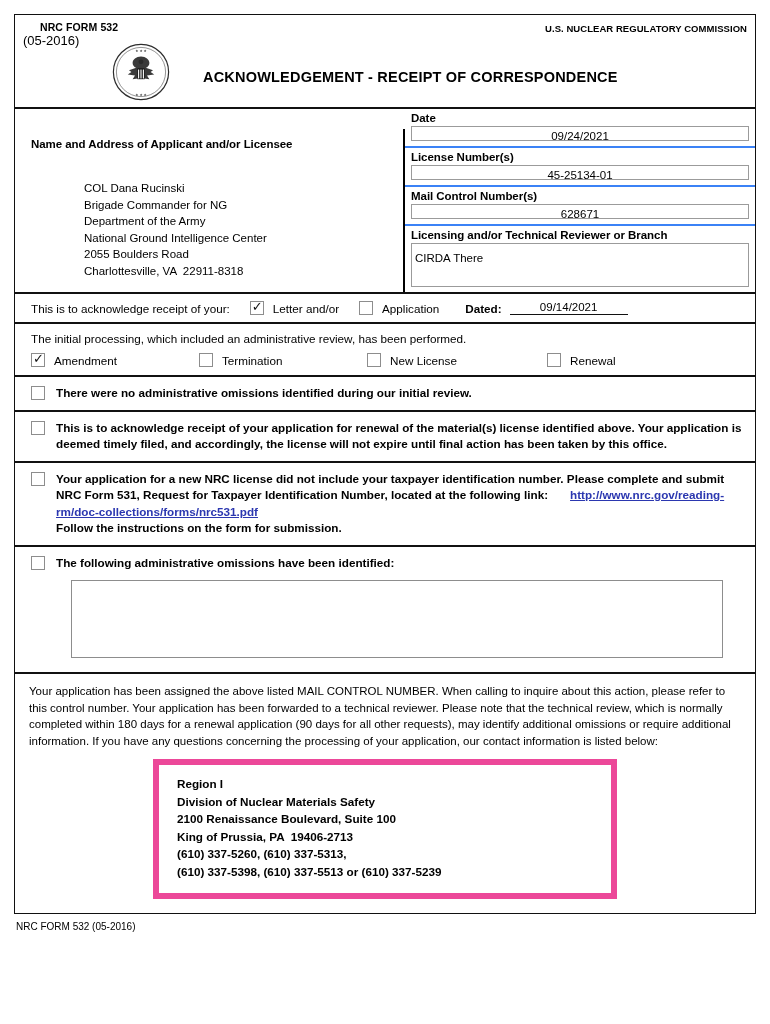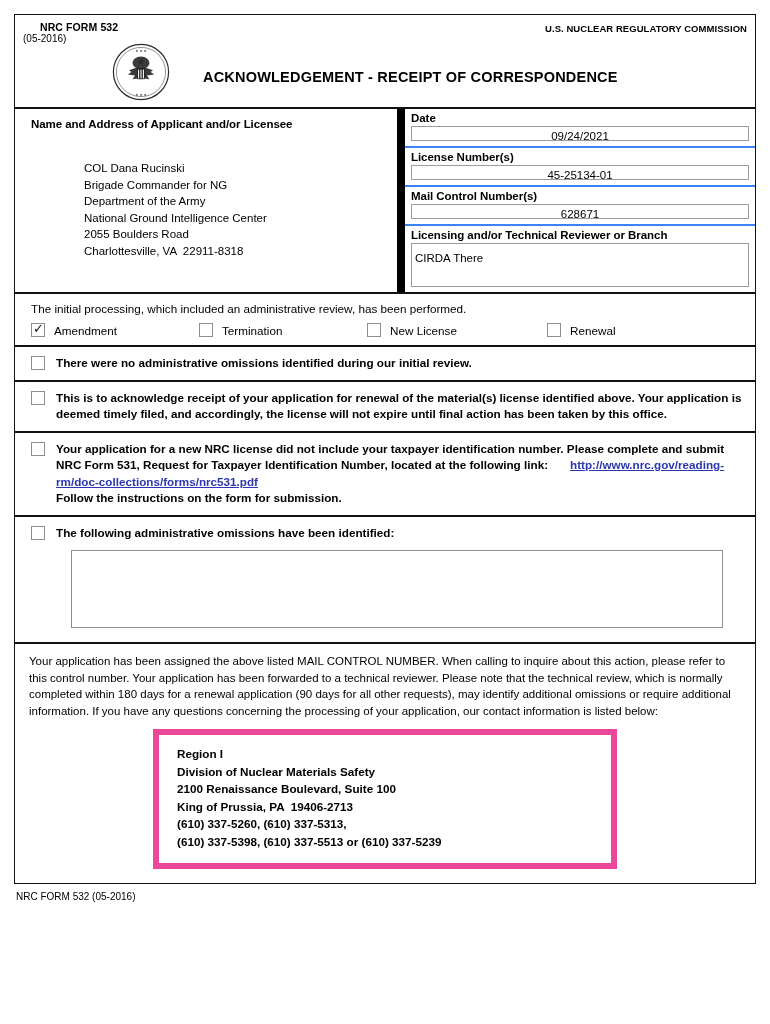--- a/index.html
+++ b/index.html
@@ -43,21 +43,21 @@
     top: 7px;
     line-height: 1.05;
   }
   .form-id .fid-main {
     font-size: 10.5px;
     font-weight: bold;
     letter-spacing: .1px;
     padding-left: 17px;
   }
   .form-id .fid-rev {
-    font-size: 10px;
+    font-size: 13px;
     margin-top: 1px;
   }
   .agency {
     position: absolute;
     right: 8px;
     top: 8px;
     font-size: 9.5px;
     font-weight: bold;
     letter-spacing: .05px;
   }
@@ -78,22 +78,23 @@
   }
 
   
   .info-row {
     display: flex;
     border-bottom: 2px solid #111;
   }
   .info-left {
     width: 390px;
     box-sizing: border-box;
-    border-right: 8px solid #000000;
+    border-right: 2px solid #000000;
     padding: 9px 10px 10px 16px;
+    margin-top: 20px;
   }
   .info-left-label {
     font-size: 11.5px;
     font-weight: bold;
     letter-spacing: -.05px;
   }
   .addr {
     margin-top: 30px;
     margin-left: 53px;
     font-size: 11.5px;
@@ -311,20 +312,29 @@
         </div>
 
         <div class="field-block">
           <div class="field-label">Licensing and/or Technical Reviewer or Branch</div>
           <div class="field-value-box tall">CIRDA There</div>
         </div>
 
       </div>
     </div>
 
+    <div class="row ack-row">
+      <span class="ack-text">This is to acknowledge receipt of your:</span>
+      <span class="cb checked" style="margin-left:20px"></span>
+      <span class="ack-text" style="margin-left:9px">Letter and/or</span>
+      <span class="cb" style="margin-left:20px"></span>
+      <span class="ack-text" style="margin-left:9px">Application</span>
+      <span class="dated-label" style="margin-left:26px">Dated:</span>
+      <span class="dated-value" style="margin-left:8px">09/14/2021</span>
+    </div>
 
     <div class="row">
       <div class="proc-line">The initial processing, which included an administrative review, has been performed.</div>
       <div class="proc-options">
         <div class="proc-opt" style="width:168px">
           <span class="cb checked"></span>
           <span class="lbl">Amendment</span>
         </div>
         <div class="proc-opt" style="width:168px">
           <span class="cb"></span>

